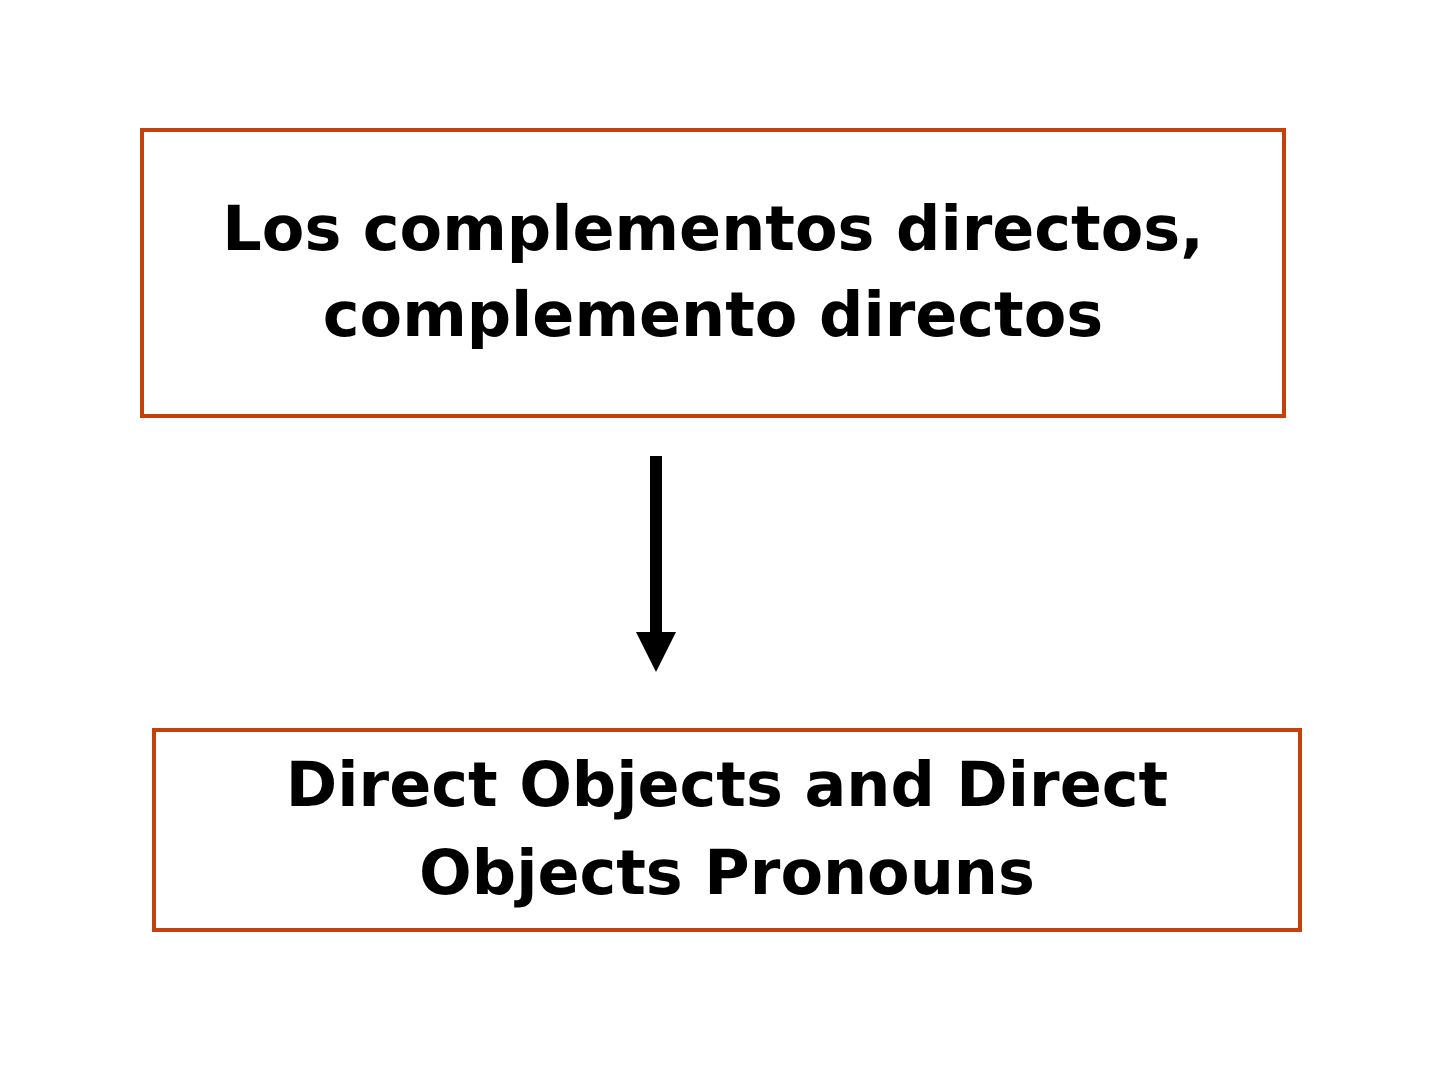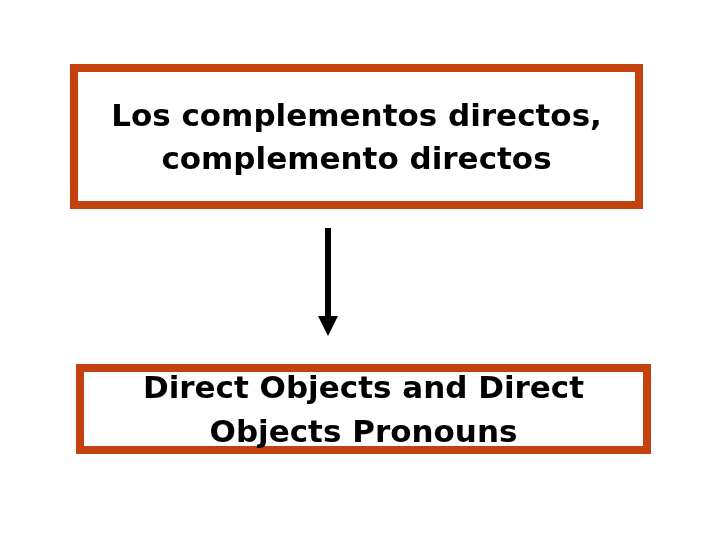--- a/index.html
+++ b/index.html
@@ -1,26 +1,26 @@
 <!DOCTYPE html>
 <html><head>
   <meta charset="utf-8">
   <style>
     html, body { margin: 0; padding: 0; }
     body {
       width: 720px; height: 540px; background: #ffffff; position: relative; overflow: hidden;
       font-family: "DejaVu Sans", sans-serif;
     }
     .box {
-      position: absolute; box-sizing: border-box; border: 8px solid #c2410c;
+      position: absolute; box-sizing: border-box; border: 2px solid #c2410c;
       background: #ffffff; display: flex; flex-direction: column; align-items: center; justify-content: center;
       text-align: center; color: #000000; font-weight: bold;
     }
     .box-top { left: 70px; top: 64px; width: 573px; height: 145px; font-size: 31px; line-height: 43px; }
-    .box-bottom { left: 76px; top: 364px; width: 575px; height: 90px; font-size: 31px; line-height: 44px; }
+    .box-bottom { left: 76px; top: 364px; width: 575px; height: 102px; font-size: 31px; line-height: 44px; }
     .line { display: block; white-space: nowrap; }
     .arrow { position: absolute; left: 318px; top: 228px; width: 20px; height: 108px; }
   </style>
 </head>
 <body>
 
 <div class="box box-top">
   <span class="line">Los complementos directos,</span>
   <span class="line">complemento directos</span>
 </div>

